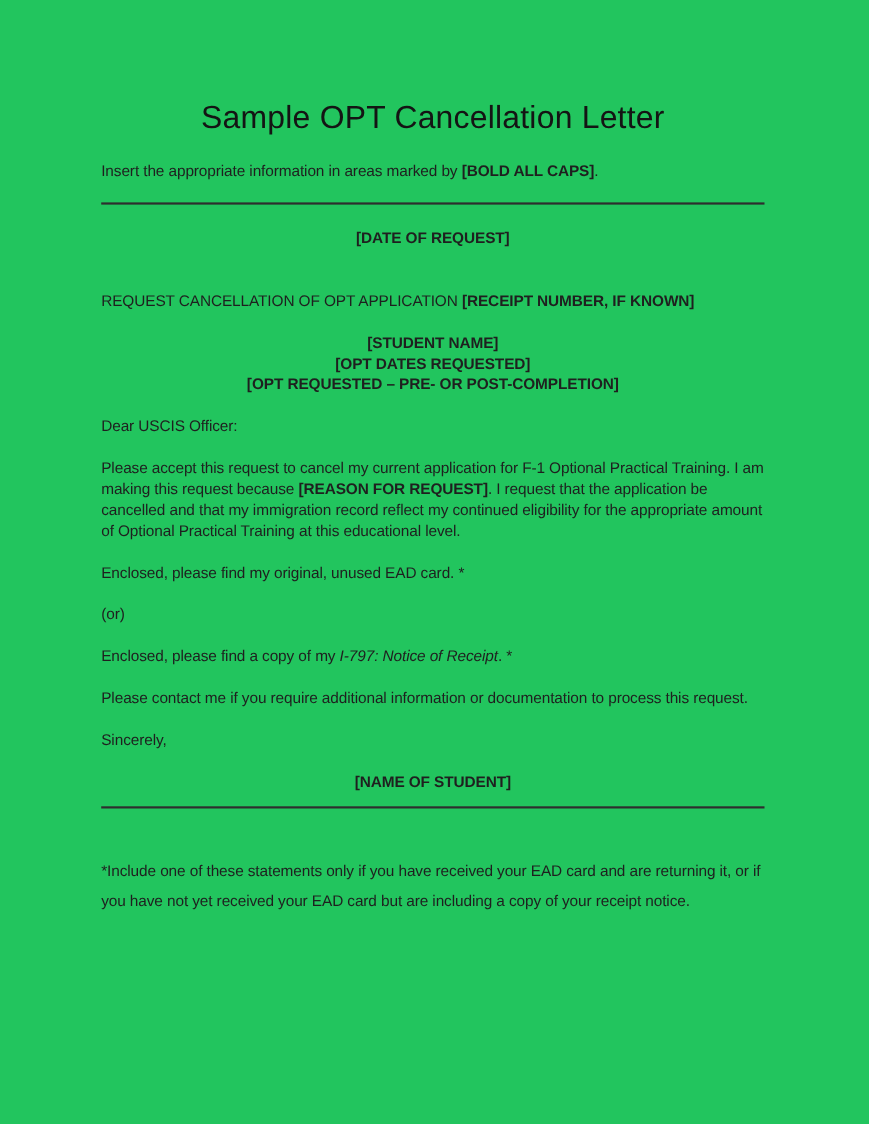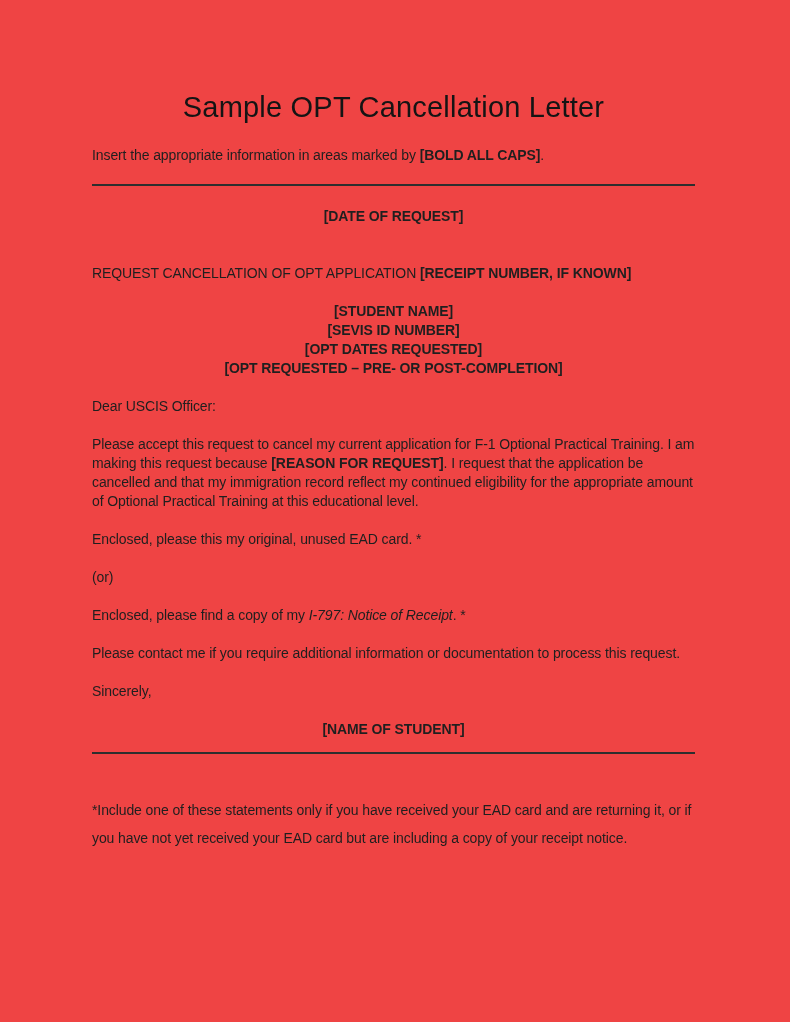--- a/index.html
+++ b/index.html
@@ -4,21 +4,21 @@
 <style>
   * { box-sizing: border-box; }
   html, body {
     margin: 0;
     padding: 0;
     background: #ffffff;
   }
   .page {
     width: 790px;
     height: 1022px;
-    background: #ef4444;
+    background: #22c55e;
     font-family: "Liberation Sans", "DejaVu Sans", sans-serif;
     color: #1f1f1f;
     padding: 88px 95px 0 92px;
     overflow: hidden;
   }
   .title {
     font-size: 29px;
     font-weight: 400;
     color: #141414;
     text-align: center;
@@ -60,30 +60,29 @@
   <p><span>Insert the appropriate information in areas marked by </span><span class="bold-ph">[BOLD ALL CAPS]</span><span>.</span></p>
 
   <hr class="rule">
 
   <p class="bold-ph gap-double">[DATE OF REQUEST]</p>
 
   <p><span>REQUEST CANCELLATION OF OPT APPLICATION </span><span class="bold-ph">[RECEIPT NUMBER, IF KNOWN]</span></p>
 
   <div class="line-block bold-ph">
     <div>[STUDENT NAME]</div>
-    <div>[SEVIS ID NUMBER]</div>
     <div>[OPT DATES REQUESTED]</div>
     <div>[OPT REQUESTED – PRE- OR POST-COMPLETION]</div>
   </div>
 
   <p>Dear USCIS Officer:</p>
 
   <p><span>Please accept this request to cancel my current application for F-1 Optional Practical Training. I am making this request because </span><span class="bold-ph">[REASON FOR REQUEST]</span><span>. I request that the application be cancelled and that my immigration record reflect my continued eligibility for the appropriate amount of Optional Practical Training at this educational level.</span></p>
 
-  <p>Enclosed, please this my original, unused EAD card. *</p>
+  <p>Enclosed, please find my original, unused EAD card. *</p>
 
   <p>(or)</p>
 
   <p><span>Enclosed, please find a copy of my </span><span class="italic-seg">I-797: Notice of Receipt</span><span>. *</span></p>
 
   <p>Please contact me if you require additional information or documentation to process this request.</p>
 
   <p>Sincerely,</p>
 
 

